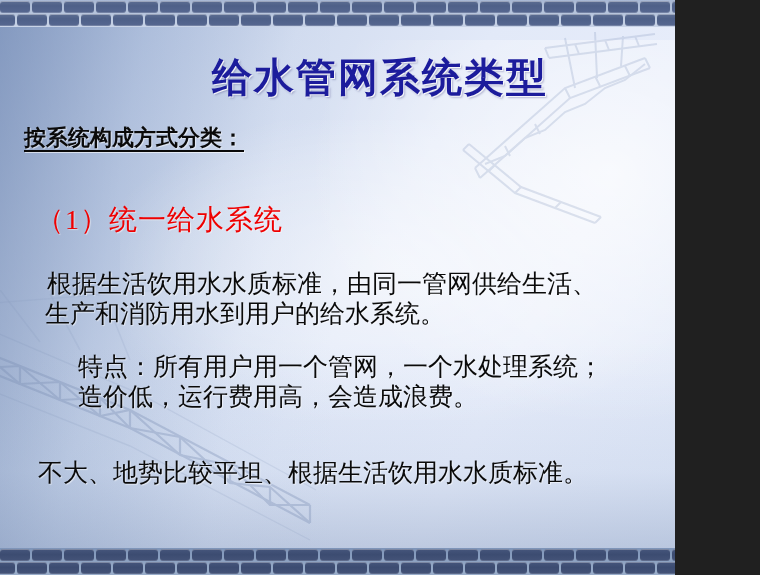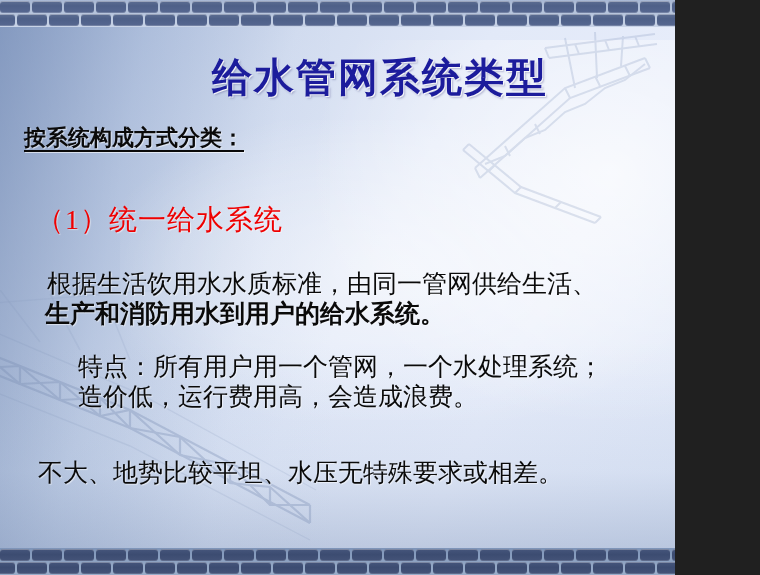--- a/index.html
+++ b/index.html
@@ -179,21 +179,21 @@
   .para {
     position: absolute;
     color: #0a0a0a;
     font-size: 25px;
     line-height: 30px;
     text-shadow: 1px 1px 1px rgba(255,255,255,0.55);
     white-space: nowrap;
   }
 
   .para-def   { top: 249px; left: 47px; margin-top: 20px; }
-  .para-def .ln2 { margin-left: -2px; font-weight: bold; }
+  .para-def .ln2 { margin-left: -2px; }
 
   .para-feat  { top: 352px; left: 78px; }
   .para-feat .ln2 { }
 
   .para-usage { top: 458px; left: 40px; }
   .para-usage .ln2 { margin-left: -2px; }
 
   .ln { display: block; }
 </style>
 </head>
@@ -373,17 +373,17 @@
       <span class="ln ln1">根据生活饮用水水质标准，由同一管网供给生活、</span>
       <span class="ln ln2">生产和消防用水到用户的给水系统。</span>
     </div>
 
     <div class="para para-feat">
       <span class="ln ln1">特点：所有用户用一个管网，一个水处理系统；</span>
       <span class="ln ln2">造价低，运行费用高，会造成浪费。</span>
     </div>
 
     <div class="para para-usage">
-      <span class="ln ln2">不大、地势比较平坦、水压无特殊要求或相差。</span>
+      <span class="ln ln2">不大、地势比较平坦、根据生活饮用水水质标准。</span>
     </div>
 
   </div>
 </div>
 
 </body></html>

